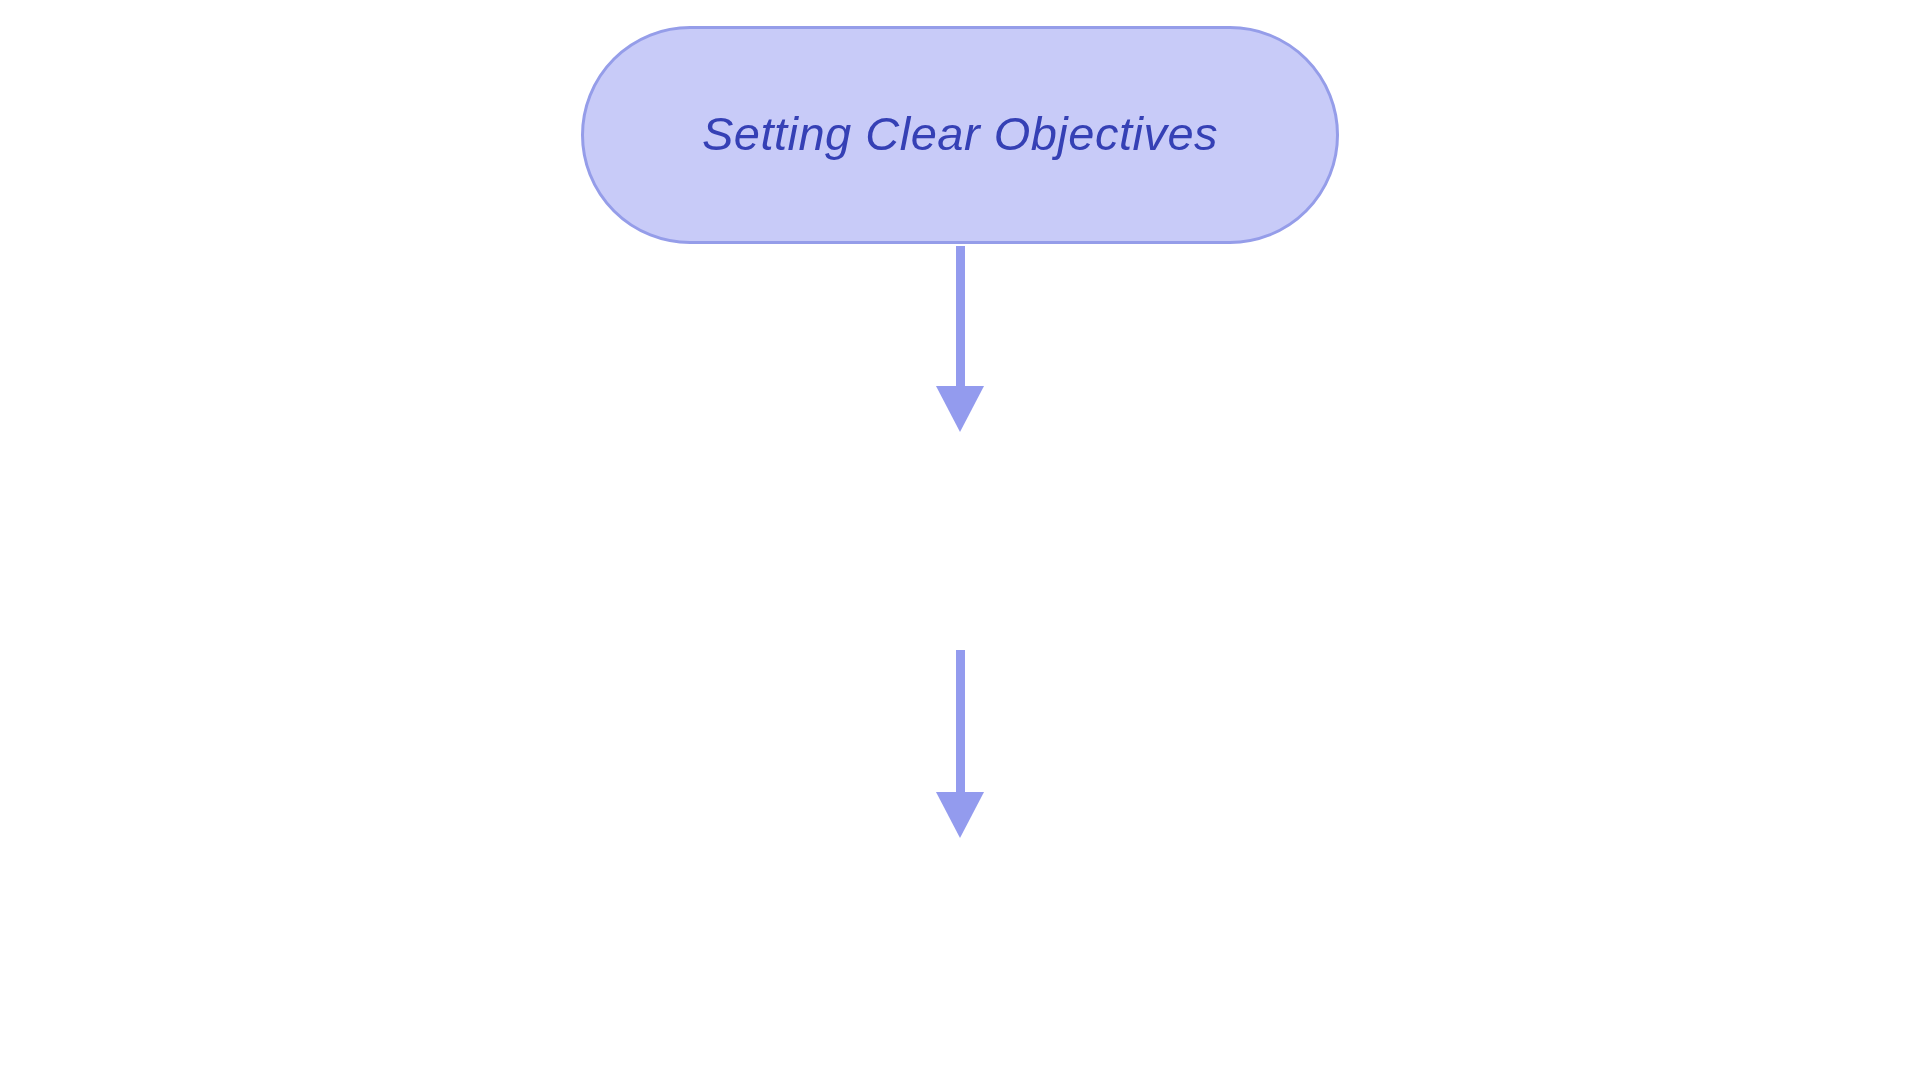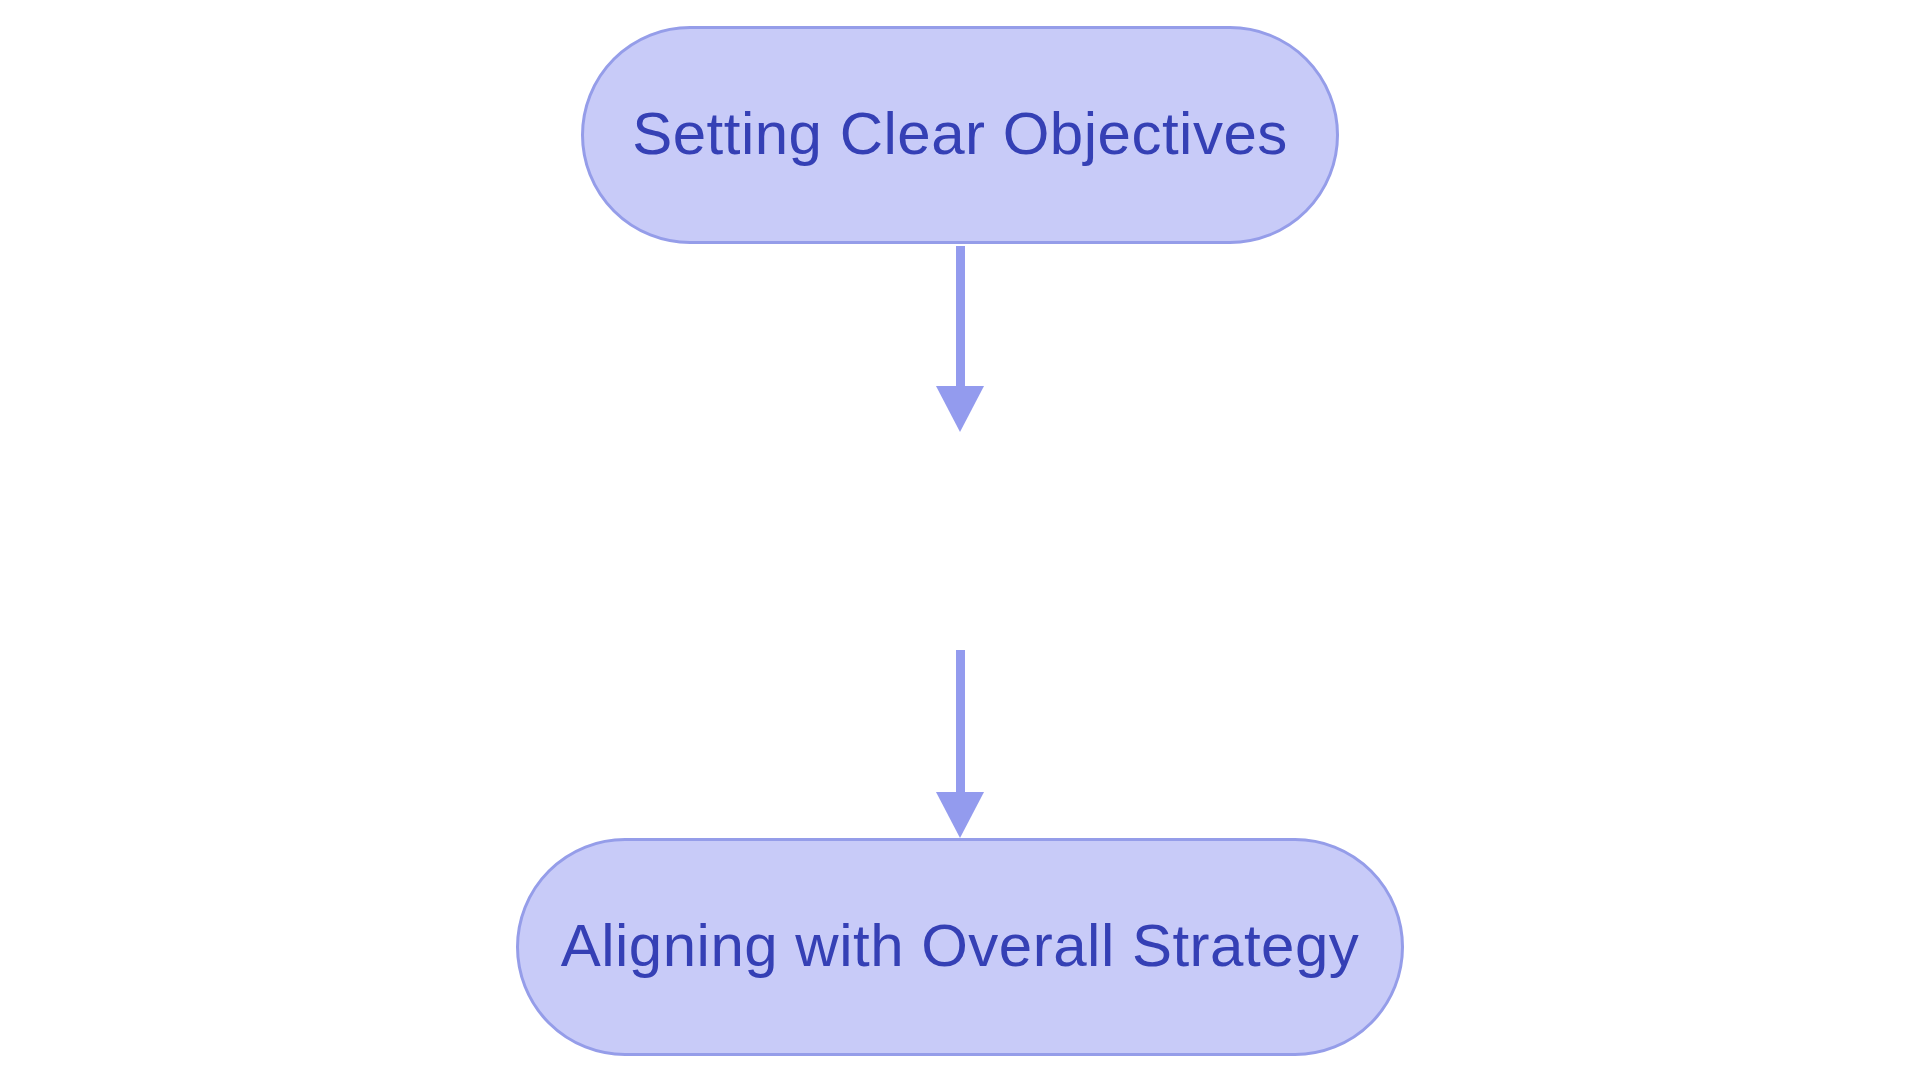--- a/index.html
+++ b/index.html
@@ -31,24 +31,25 @@
     height: 218px;
     background: var(--node-fill);
     border: 3px solid var(--node-border);
     border-radius: 109px;
     display: flex;
     align-items: center;
     justify-content: center;
   }
   .node .node-label {
     color: var(--text-color);
-    font-size: 60px;
+    font-size: 47px;
     letter-spacing: 0.5px;
     white-space: nowrap;
     transform: translateY(-2px);
+    font-style: italic;
   }
   .node-1 { left: 581px; top: 26px;  width: 758px; }
   .node-2 { left: 684px; top: 432px; width: 552px; }
   .node-3 { left: 516px; top: 838px; width: 888px; }
 
   .arrow {
     position: absolute;
     width: 48px;
     display: flex;
     flex-direction: column;
@@ -82,17 +83,14 @@
     <div class="arrow-line"></div>
     <div class="arrow-head"></div>
   </div>
 
 
   <div class="arrow arrow-2">
     <div class="arrow-line"></div>
     <div class="arrow-head"></div>
   </div>
 
-  <div class="node node-3">
-    <span class="node-label">Aligning with Overall Strategy</span>
-  </div>
 
 </div>
 
 </body></html>

